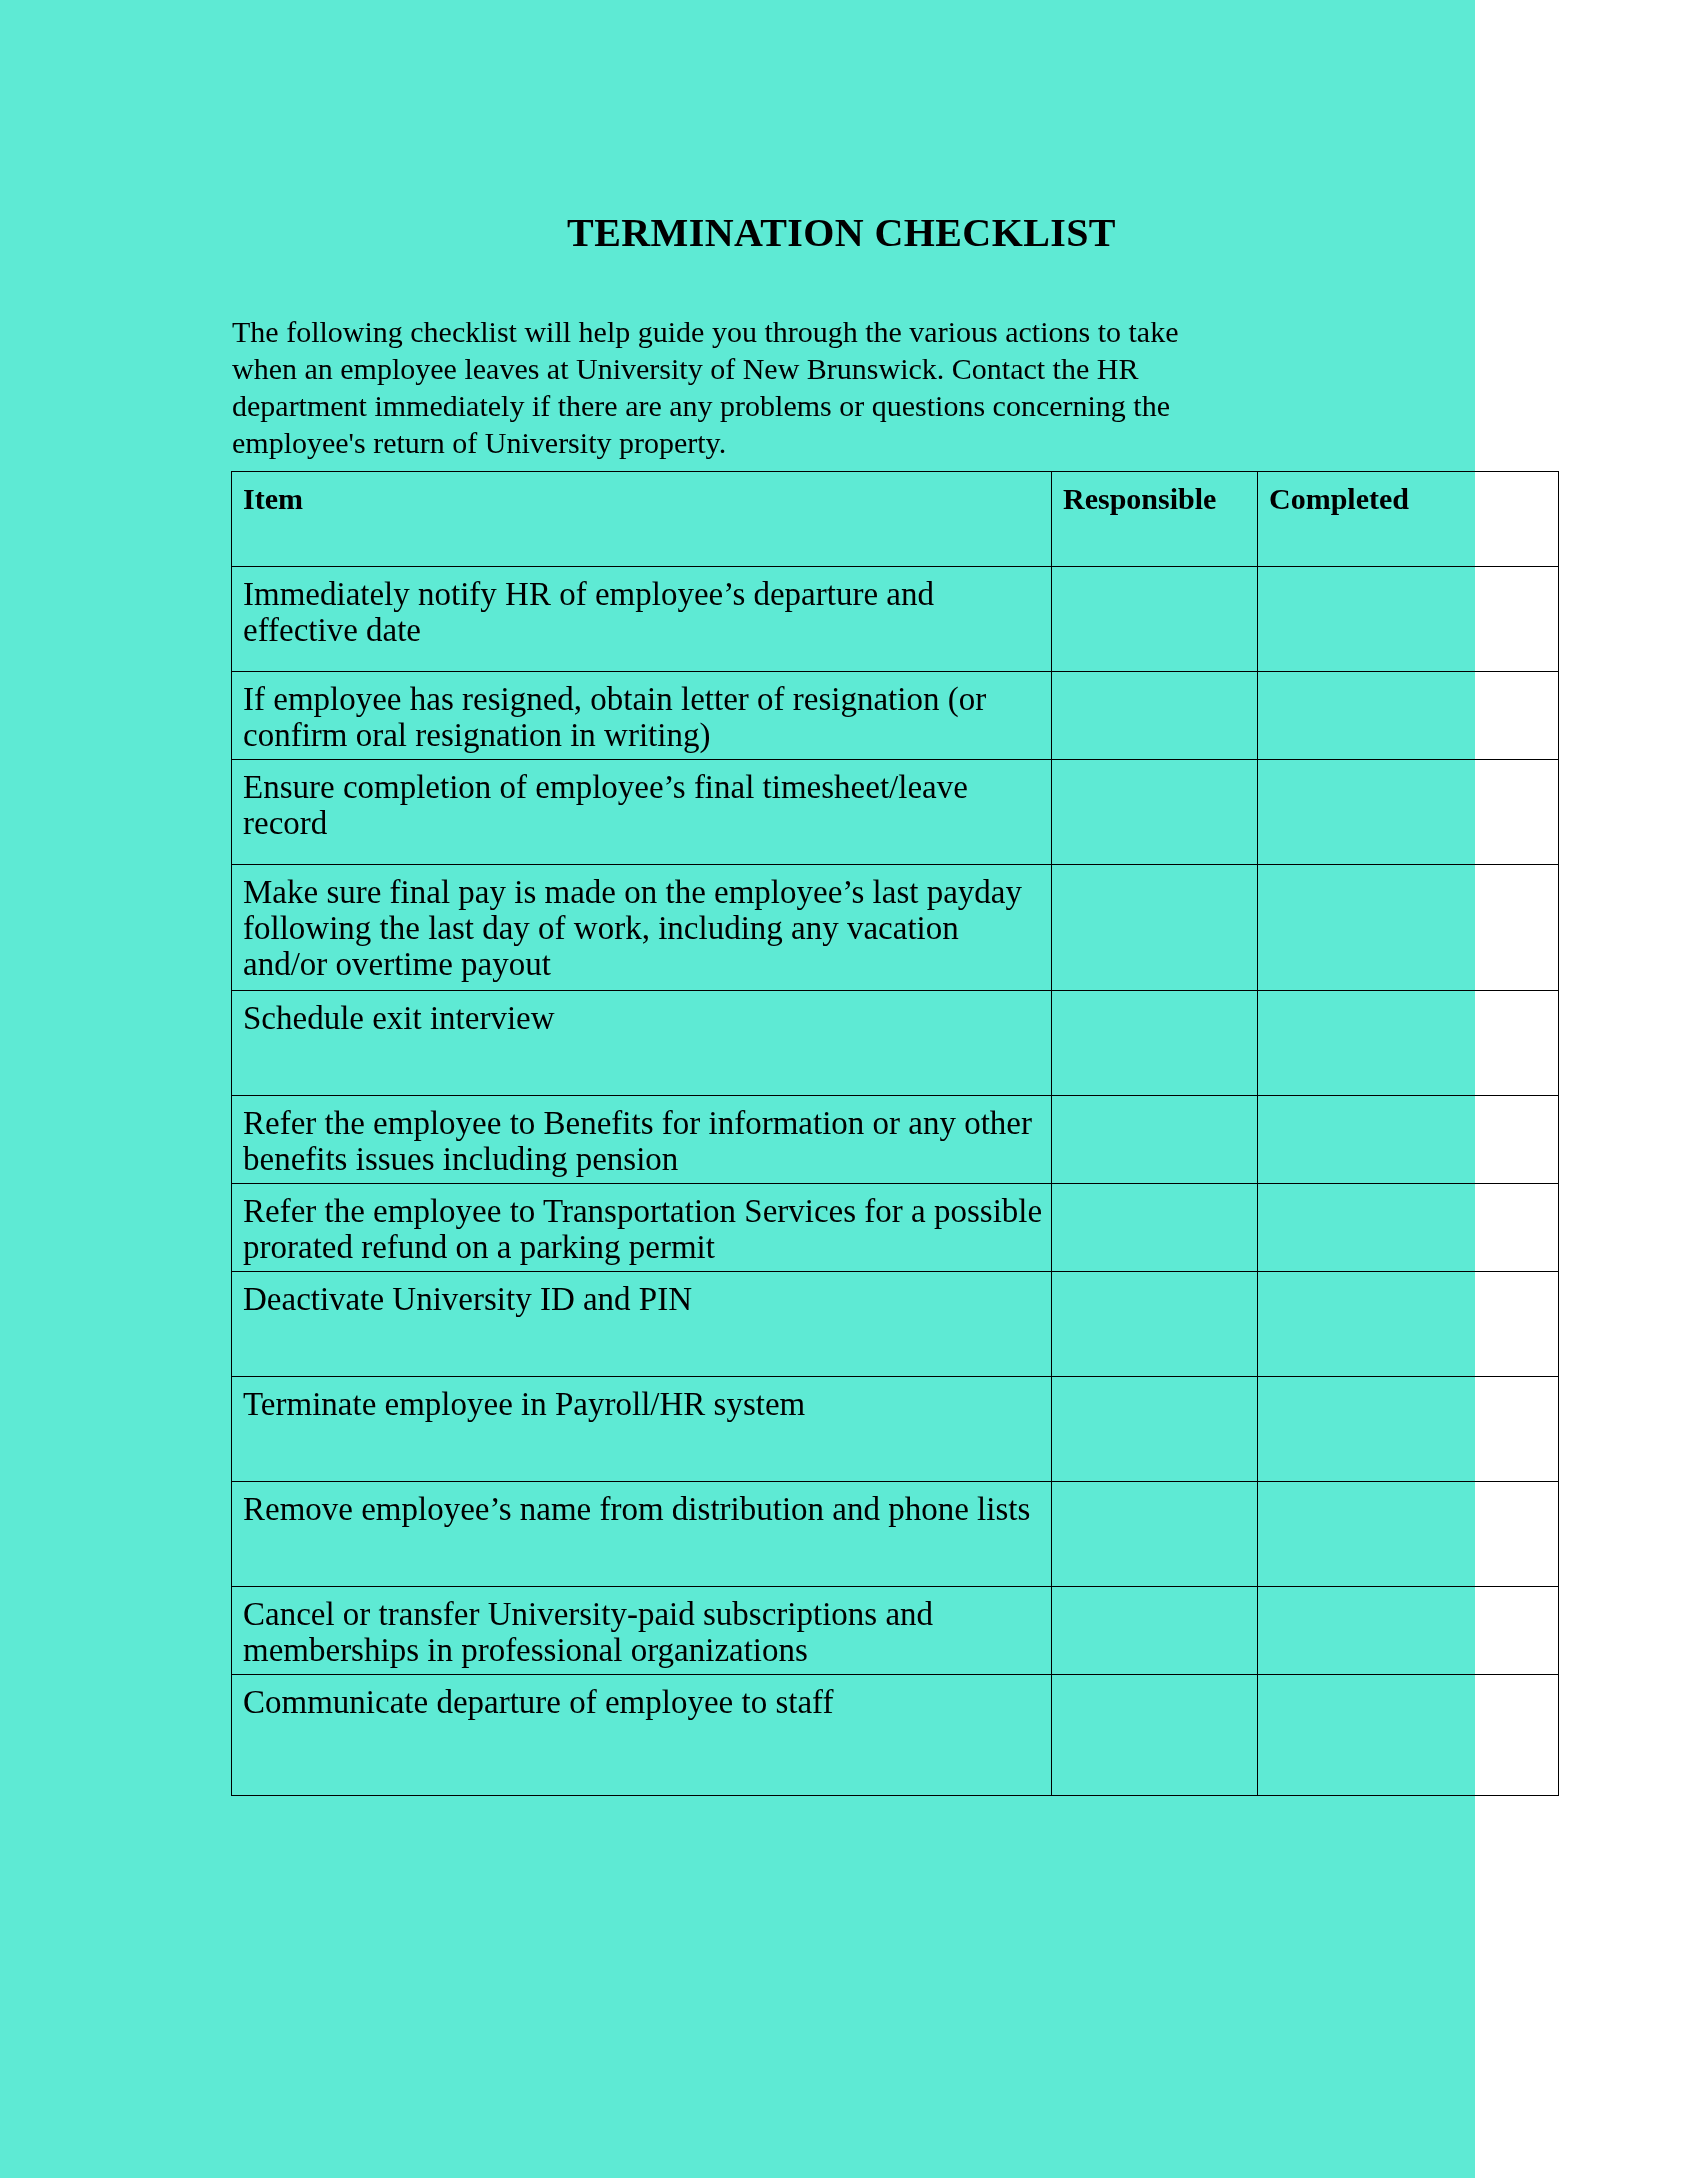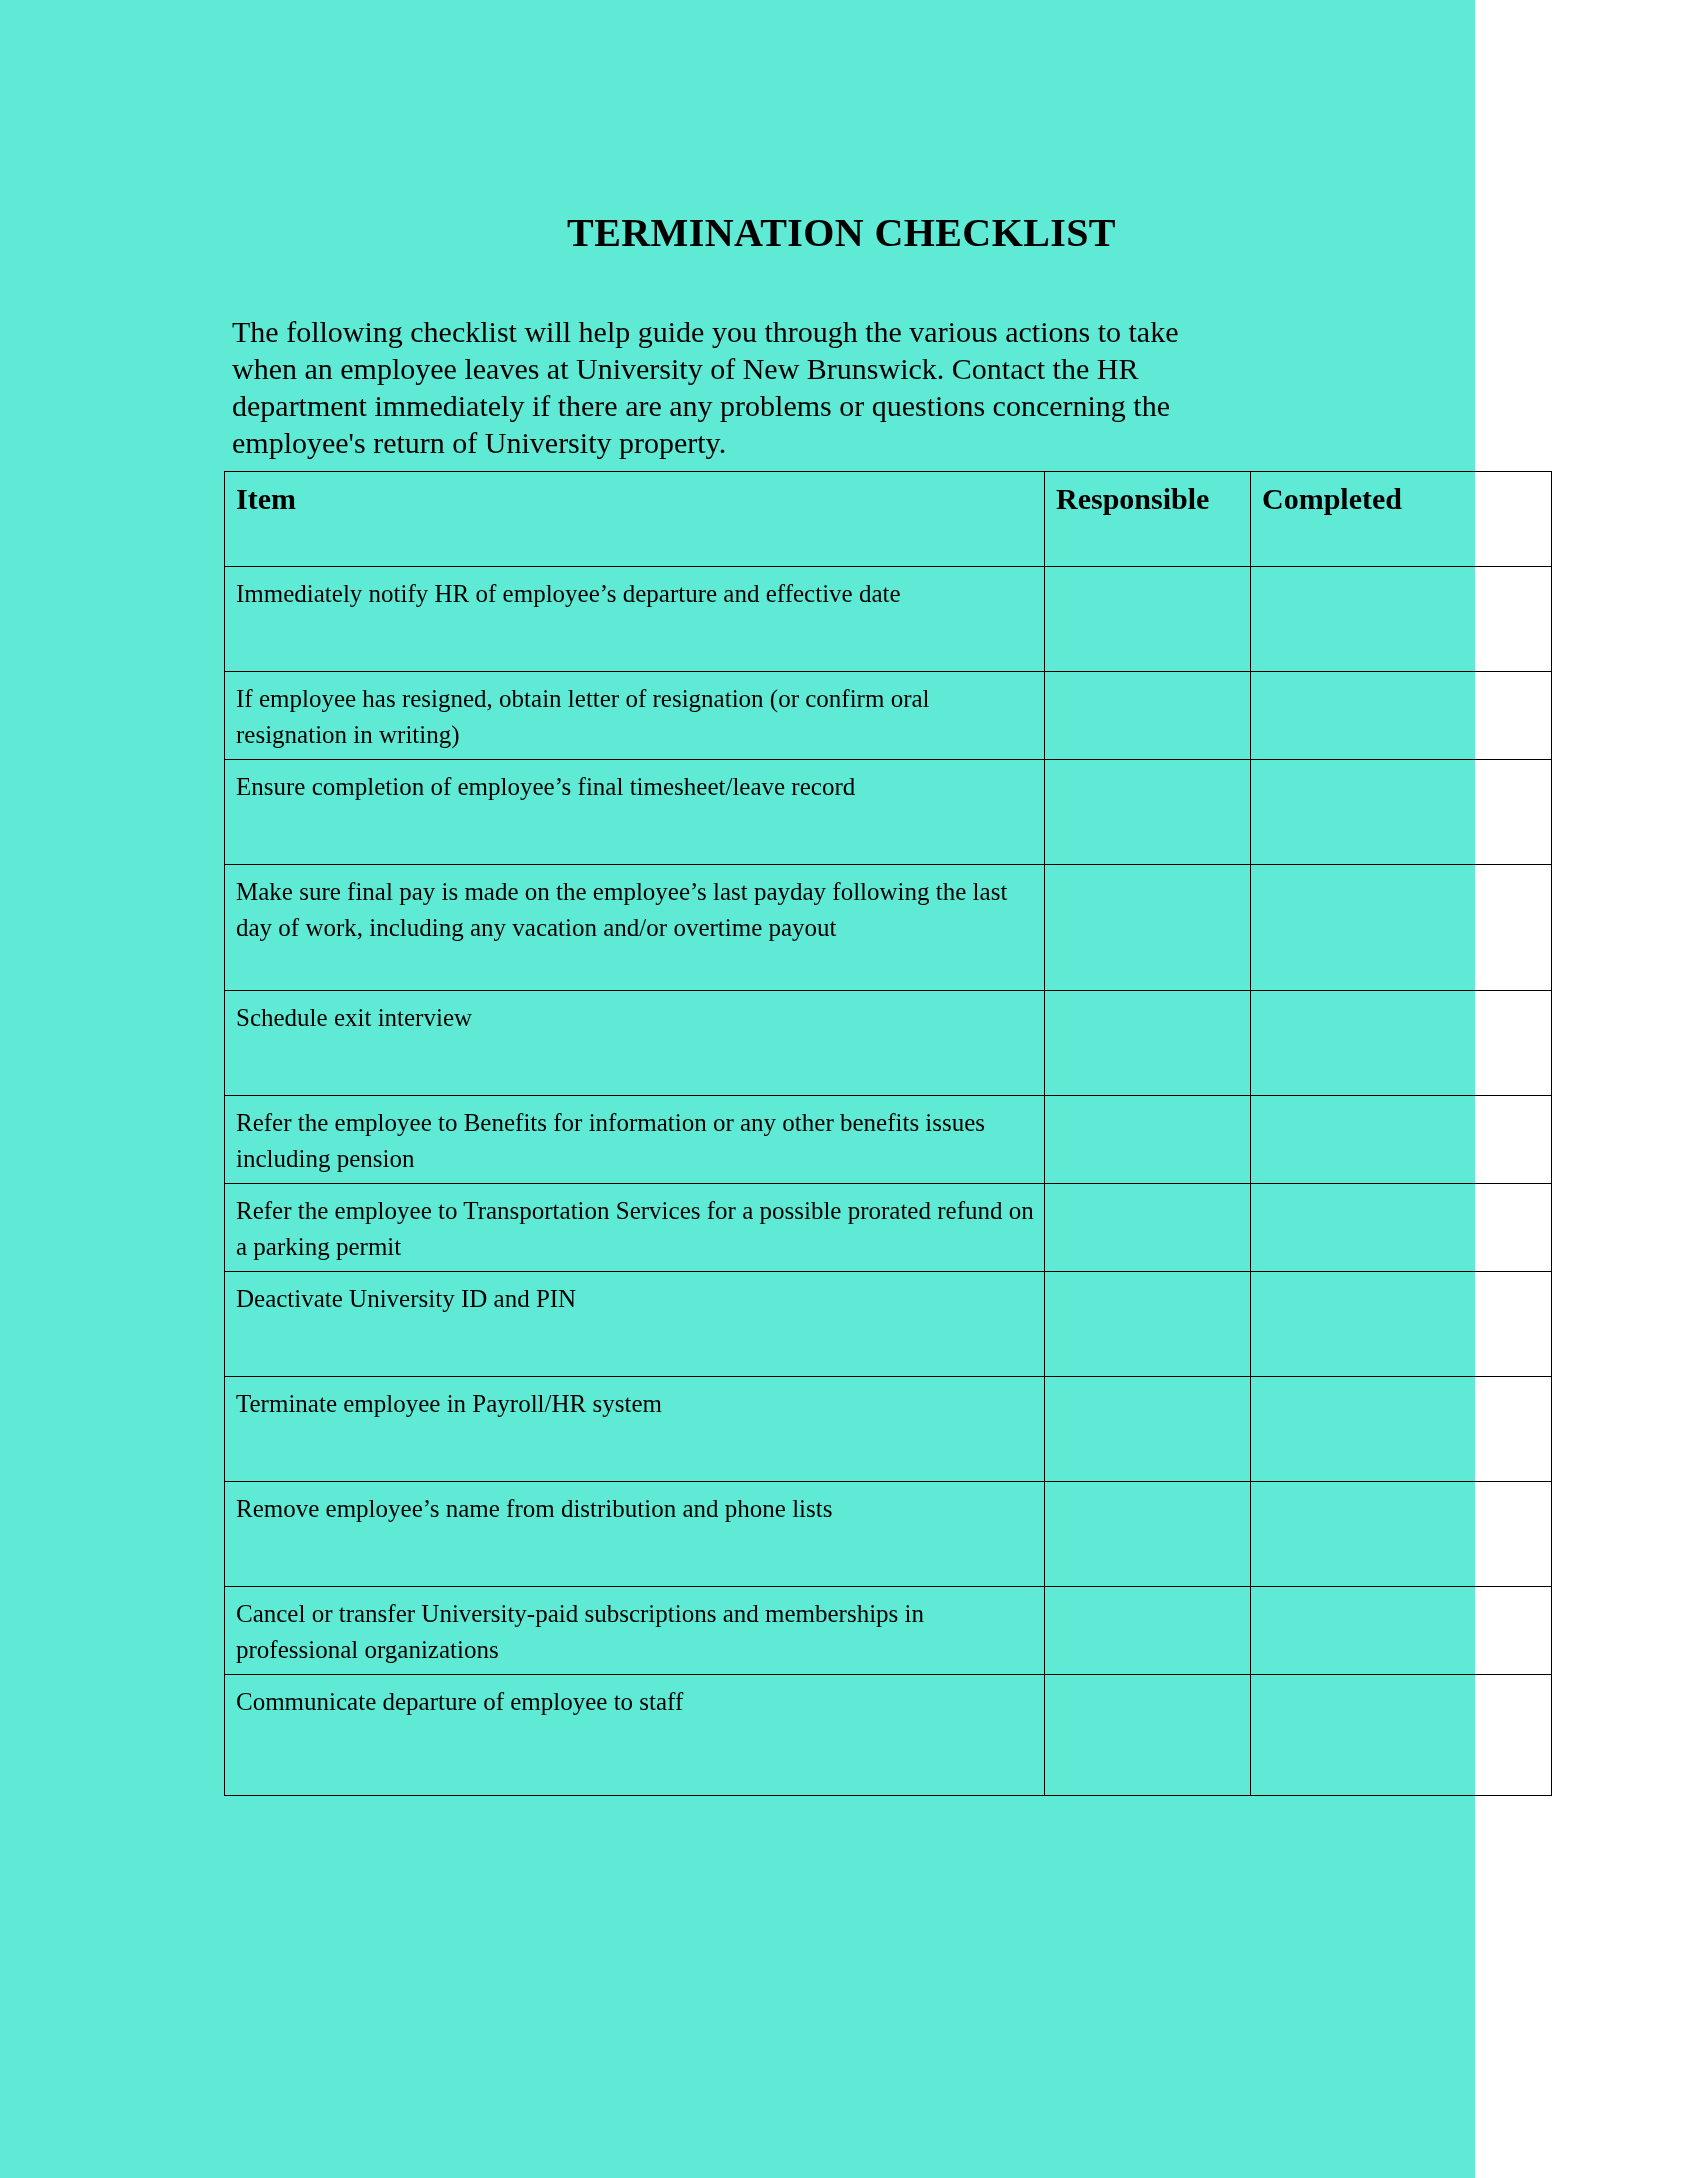--- a/index.html
+++ b/index.html
@@ -44,35 +44,35 @@
     width: 990px;
     font-size: 30px;
     line-height: 37px;
     text-align: left;
   }
 
   
   .checklist-table {
     position: absolute;
     top: 471px;
-    left: 224px;
+    left: 231px;
     width: 1327px;
     border-collapse: collapse;
     table-layout: fixed;
   }
   .checklist-table col.col-item      { width: 820px; }
   .checklist-table col.col-resp      { width: 206px; }
   .checklist-table col.col-completed { width: 301px; }
 
   .checklist-table th,
   .checklist-table td {
     border: 1.6px solid #000000;
     vertical-align: top;
     padding: 9px 11px 0 11px;
-    font-size: 25px;
+    font-size: 33px;
     line-height: 36px;
     text-align: left;
     box-sizing: border-box;
   }
 
   .checklist-table thead th {
     font-weight: bold;
     font-size: 30px;
     height: 95px;
   }

